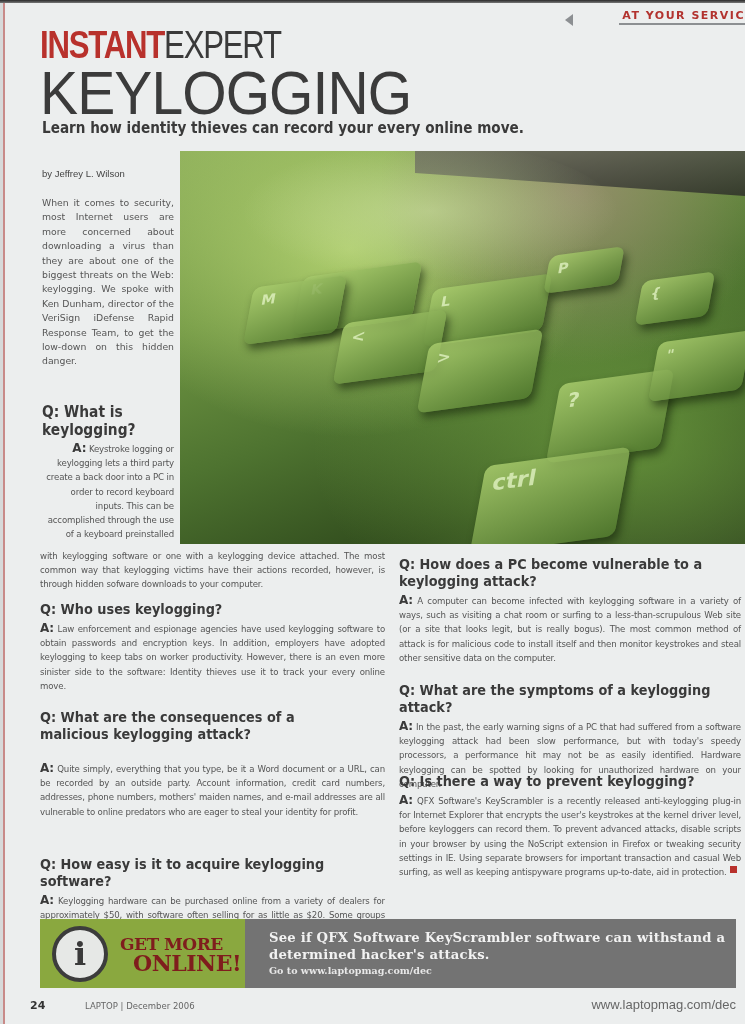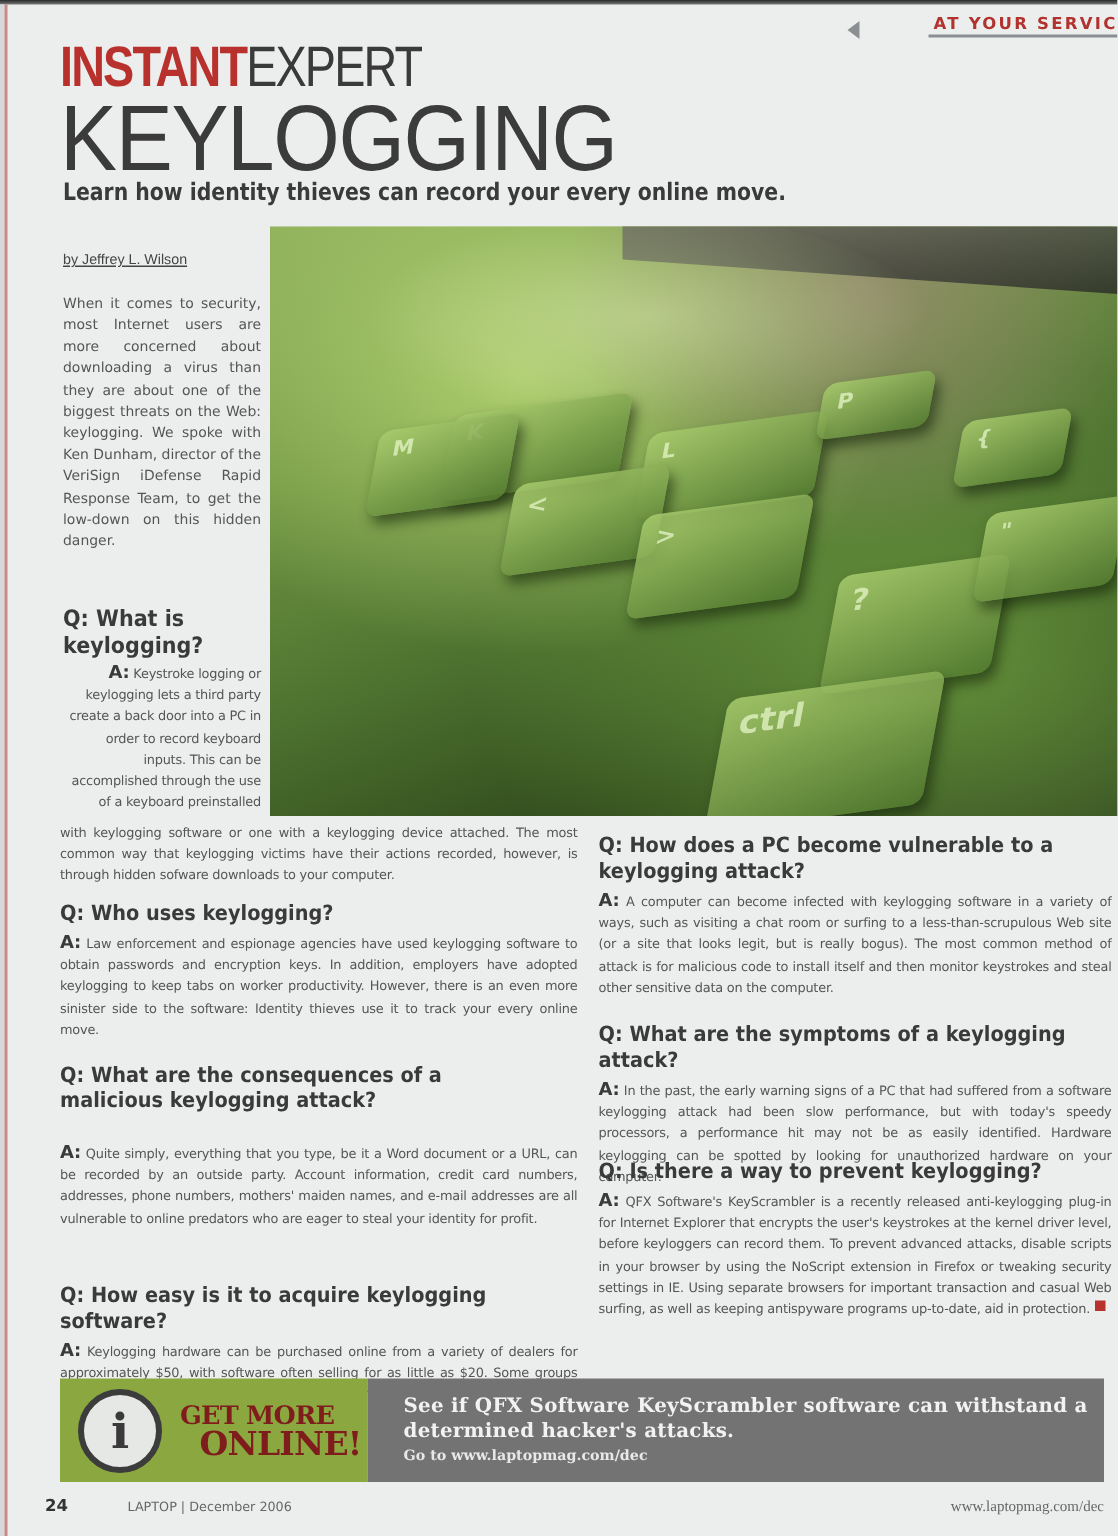--- a/index.html
+++ b/index.html
@@ -82,21 +82,21 @@
     transform: skewY(4deg); transform-origin: right top; opacity: 0.85;
   }
   .photo .hand {
     position: absolute; left: 60px; top: -10px; width: 380px; height: 140px;
     border-radius: 50% 60% 50% 40%;
     background: radial-gradient(ellipse, rgba(210,225,170,0.55), rgba(180,200,130,0.0) 70%);
   }
   .col-left-intro {
     position: absolute; left: 42px; top: 168px; width: 132px;
   }
-  .byline { font-size: 9.5px; color: #444; margin-bottom: 17px; text-decoration: underline; }
+  .byline { font-size: 9.5px; color: #444; margin-bottom: 17px; }
   p.body {
     font-family: "DejaVu Sans", sans-serif; font-size: 8.6px;
     line-height: 14.2px; color: #555; text-align: justify;
   }
   .intro p.body { font-size: 9.3px; line-height: 14.4px; }
   h3.q {
     font-family: "DejaVu Sans", sans-serif; font-weight: bold;
     font-size: 14px; line-height: 17px; color: #3a3a3a;
     transform: scaleX(0.92); transform-origin: left;
   }
@@ -137,21 +137,21 @@
   .promo-right .goto {
     font-family: "DejaVu Serif", serif; font-weight: bold; font-size: 9.5px;
     margin-top: 2px; color: #e8e8e8;
   }
   .footer {
     position: absolute; left: 30px; right: 9px; top: 997px;
     display: flex; align-items: baseline; font-size: 9px; color: #666;
   }
   .footer .pg { font-weight: bold; font-size: 11px; color: #333; width: 55px; font-family: "DejaVu Sans", sans-serif; }
   .footer .mag { font-family: "DejaVu Sans", sans-serif; font-size: 8.5px; }
-  .footer .url { margin-left: auto; font-family: Liberation Serif, serif; font-size: 10px; }
+  .footer .url { margin-left: auto; font-family: Liberation Sans, sans-serif; font-size: 13px; }
 </style>
 </head>
 <body>
 
 <div class="page-edge-top"></div>
 <div class="page-edge-left2"></div>
 <div class="page-edge-left"></div>
 
 <div class="section-tag">
   <span class="arrow"></span>

